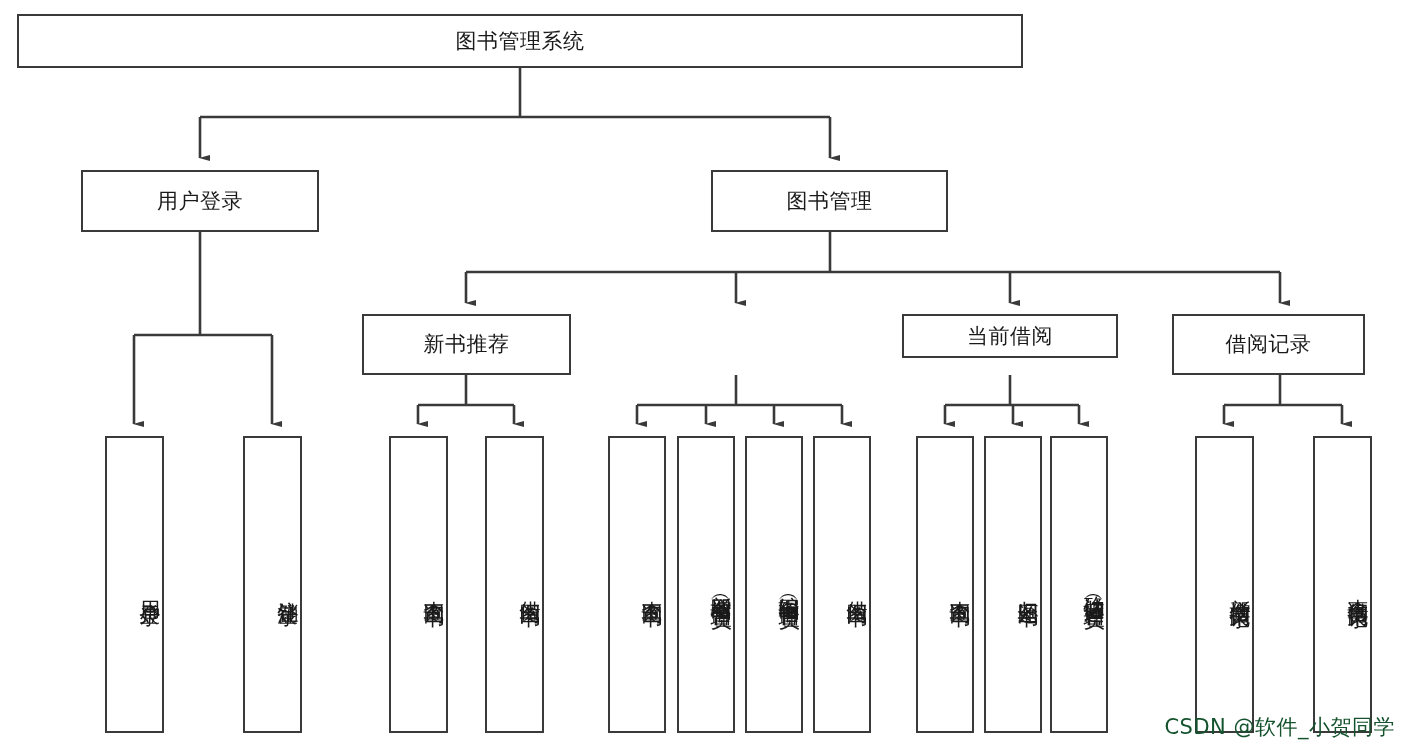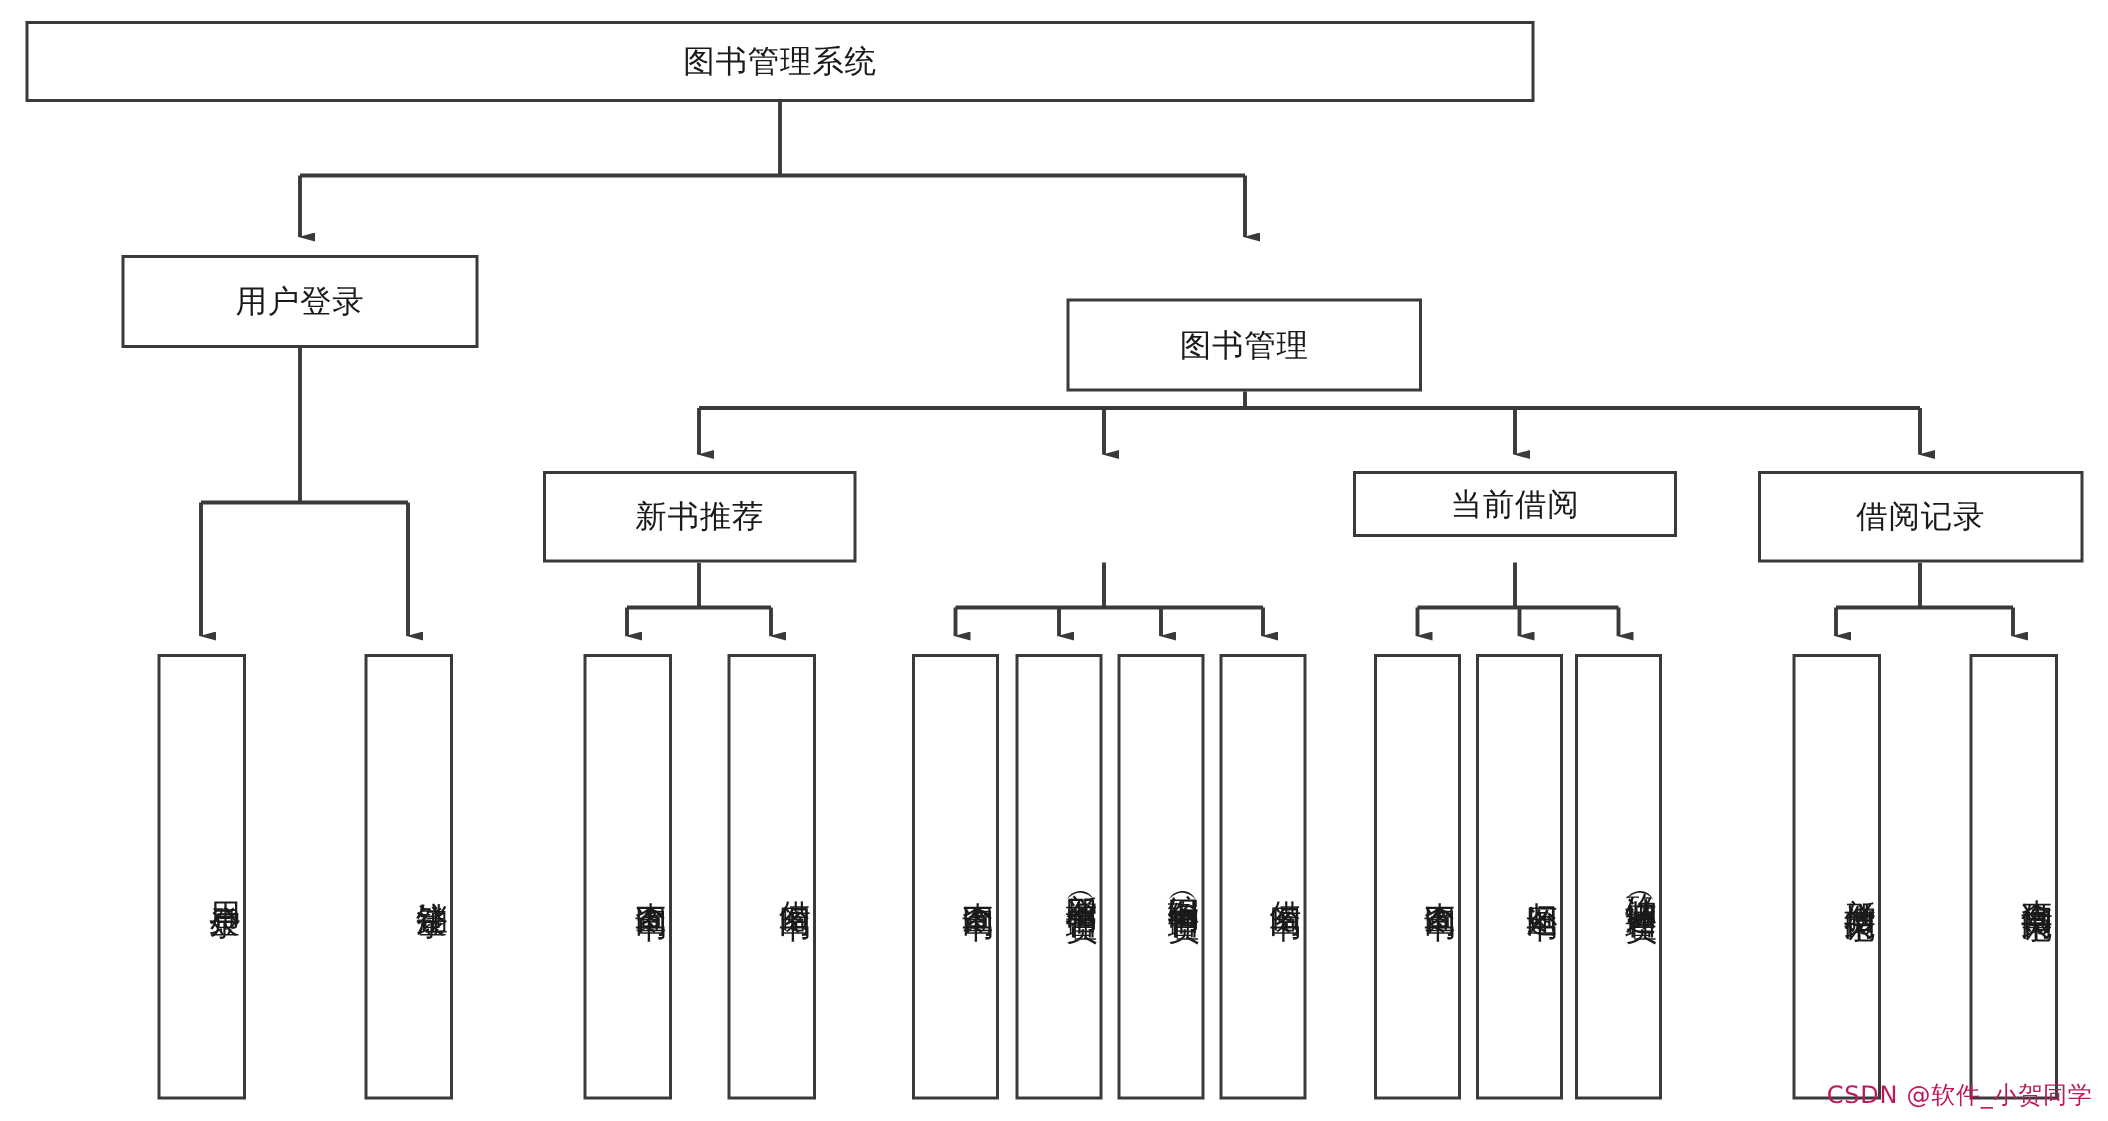--- a/index.html
+++ b/index.html
@@ -51,22 +51,22 @@
     justify-content: center;
   }
   .node-v > span {
     writing-mode: vertical-rl;
     text-orientation: upright;
   }
   .watermark {
     position: absolute;
     right: 10px;
     bottom: 6px;
-    font-size: 16px;
-    color: #be185d;
+    font-size: 21px;
+    color: #14532d;
     white-space: nowrap;
     letter-spacing: 0.5px;
   }
 </style>
 </head>
 <body>
 
 <div id="diagram-canvas">
 
   <svg id="diagram-svg" viewBox="0 0 1405 747" xmlns="http://www.w3.org/2000/svg">
@@ -133,31 +133,31 @@
     </g>
   </svg>
 
   <div class="node node-h" style="left:17px; top:14px; width:1006px; height:54px;">
     <span>图书管理系统</span>
   </div>
 
   <div class="node node-h" style="left:81px; top:170px; width:238px; height:62px;">
     <span>用户登录</span>
   </div>
-  <div class="node node-h" style="left:711px; top:170px; width:237px; height:62px;margin-top:29px;">
+  <div class="node node-h" style="left:711px; top:170px; width:237px; height:62px;">
     <span>图书管理</span>
   </div>
 
   <div class="node node-h" style="left:362px; top:314px; width:209px; height:61px;">
     <span>新书推荐</span>
   </div>
   <div class="node node-h" style="left:902px; top:314px; width:216px; height:44px;">
     <span>当前借阅</span>
   </div>
-  <div class="node node-h" style="left:1172px; top:314px; width:217px; height:61px;">
+  <div class="node node-h" style="left:1172px; top:314px; width:193px; height:61px;">
     <span>借阅记录</span>
   </div>
 
   <div class="node node-v" style="left:105px; top:436px; width:59px; height:297px;">
     <span>用户登录</span>
   </div>
   <div class="node node-v" style="left:243px; top:436px; width:59px; height:297px;">
     <span>注销登录</span>
   </div>
   <div class="node node-v" style="left:389px; top:436px; width:59px; height:297px;">

